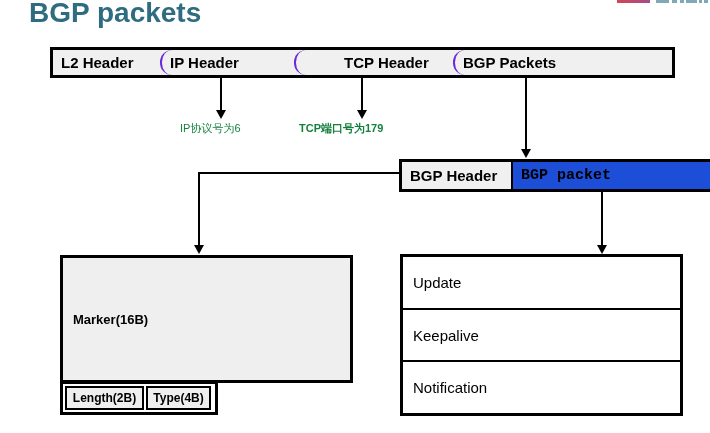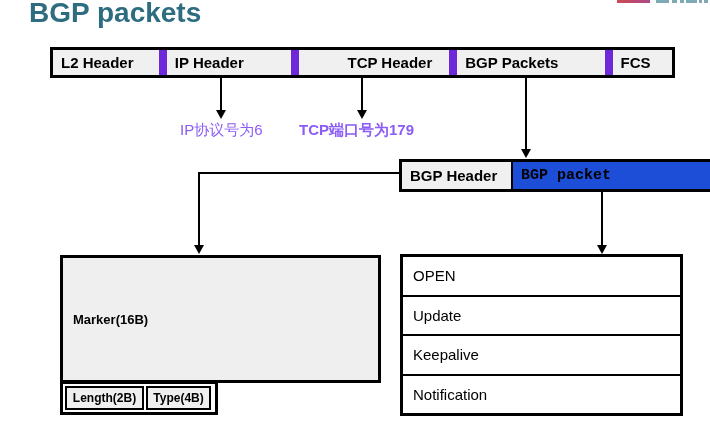--- a/index.html
+++ b/index.html
@@ -23,50 +23,50 @@
   
   .packet-row {
     left: 50px; top: 47px; width: 625px; height: 31px;
     border: 3px solid #000; display: flex; background: #F0F0F0;
   }
   .packet-cell {
     display: flex; align-items: center;
     padding-left: 8px; font-size: 15px; font-weight: 700;
     background: #F0F0F0; height: 100%;
   }
-  .packet-cell + .packet-cell { border-left: 8px solid #6d28d9; }
+  .packet-cell + .packet-cell { border-left: 2px solid #6d28d9; border-radius: 12px; }
 
   
   .vline { width: 2px; background: #000; }
   .hline { height: 2px; background: #000; }
   .arrow-head {
     width: 0; height: 0;
     border-left: 5px solid transparent;
     border-right: 5px solid transparent;
     border-top: 9px solid #000;
   }
 
   
-  .ann { font-size: 15px; color: #8b5cf6; white-space: nowrap; }
+  .ann { font-size: 11px; color: #15803d; white-space: nowrap; }
 
   
   .bgp-box {
     left: 399px; top: 159px; width: 340px; height: 33px;
     border: 3px solid #000; display: flex; background: #fff;
   }
   .bgp-cell {
     display: flex; align-items: center; padding-left: 8px;
     font-size: 15px; font-weight: 700; height: 100%;
   }
   .bgp-cell-header { width: 111px; background: #F0F0F0; border-right: 2px solid #000; }
   .bgp-cell-packet { flex: 1; background: #1d4ed8; font-family: Liberation Mono, monospace; }
 
   
   .marker-box {
-    left: 60px; top: 255px; width: 321px; height: 128px;
+    left: 60px; top: 255px; width: 293px; height: 128px;
     border: 3px solid #000; background: #EFEFEF;
     display: flex; align-items: center; padding-left: 10px;
     font-size: 13px; font-weight: 700;
   }
 
   
   .fields-row {
     left: 60px; top: 381px; width: 158px; height: 34px;
     border: 3px solid #000; background: #fff;
     display: flex; gap: 2px; padding: 2px;
@@ -102,21 +102,20 @@
 <div class="abs logo-bar dash" style="left:680px;width:4px;"></div>
 <div class="abs logo-bar dash" style="left:686px;width:11px;"></div>
 <div class="abs logo-bar dash" style="left:699px;width:3px;"></div>
 <div class="abs logo-bar dash" style="left:704px;width:4px;"></div>
 
 <div class="abs packet-row">
   <div class="packet-cell" style="width:107px;">L2 Header</div>
   <div class="packet-cell" style="width:134px;">IP Header</div>
   <div class="packet-cell" style="width:159px;padding-left:48px;">TCP Header</div>
   <div class="packet-cell" style="width:157px;">BGP Packets</div>
-  <div class="packet-cell" style="width:68px;">FCS</div>
 </div>
 
 <div class="abs vline" style="left:220px;top:78px;height:33px;"></div>
 <div class="abs arrow-head" style="left:216px;top:110px;"></div>
 <div class="abs ann" style="left:180px;top:121px;">IP协议号为6</div>
 
 <div class="abs vline" style="left:361px;top:78px;height:33px;"></div>
 <div class="abs arrow-head" style="left:357px;top:110px;"></div>
 <div class="abs ann" style="left:299px;top:121px;font-weight:bold;">TCP端口号为179</div>
 
@@ -136,17 +135,16 @@
 <div class="abs arrow-head" style="left:597px;top:245px;"></div>
 
 <div class="abs marker-box">Marker(16B)</div>
 
 <div class="abs fields-row">
   <div class="field-cell field-length">Length(2B)</div>
   <div class="field-cell field-type">Type(4B)</div>
 </div>
 
 <div class="abs msg-list">
-  <div class="msg-row">OPEN</div>
   <div class="msg-row">Update</div>
   <div class="msg-row">Keepalive</div>
   <div class="msg-row">Notification</div>
 </div>
 
 </body></html>

